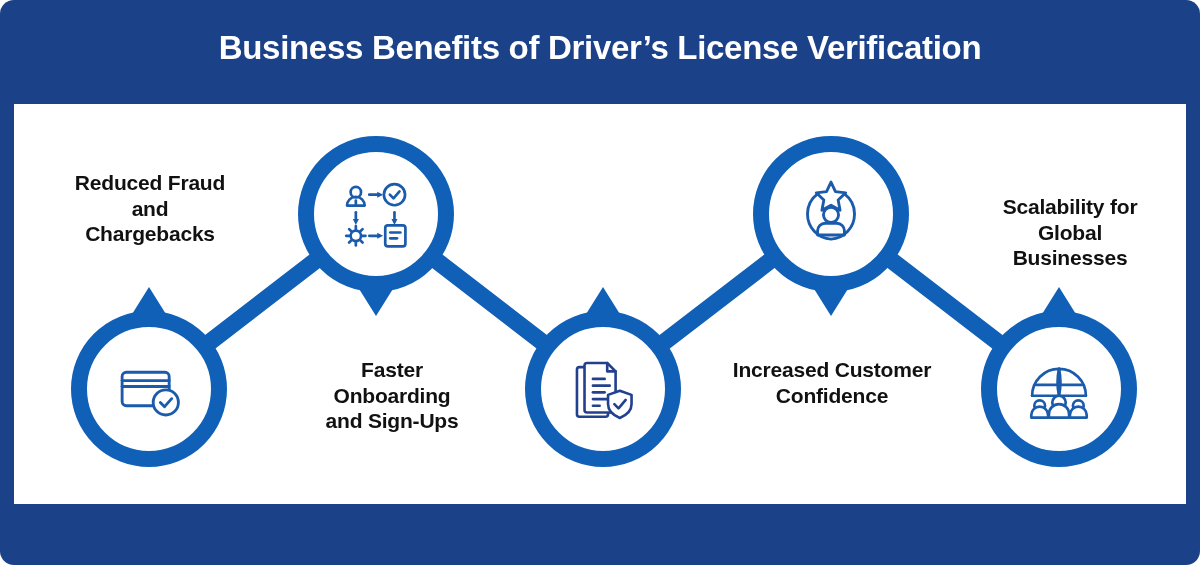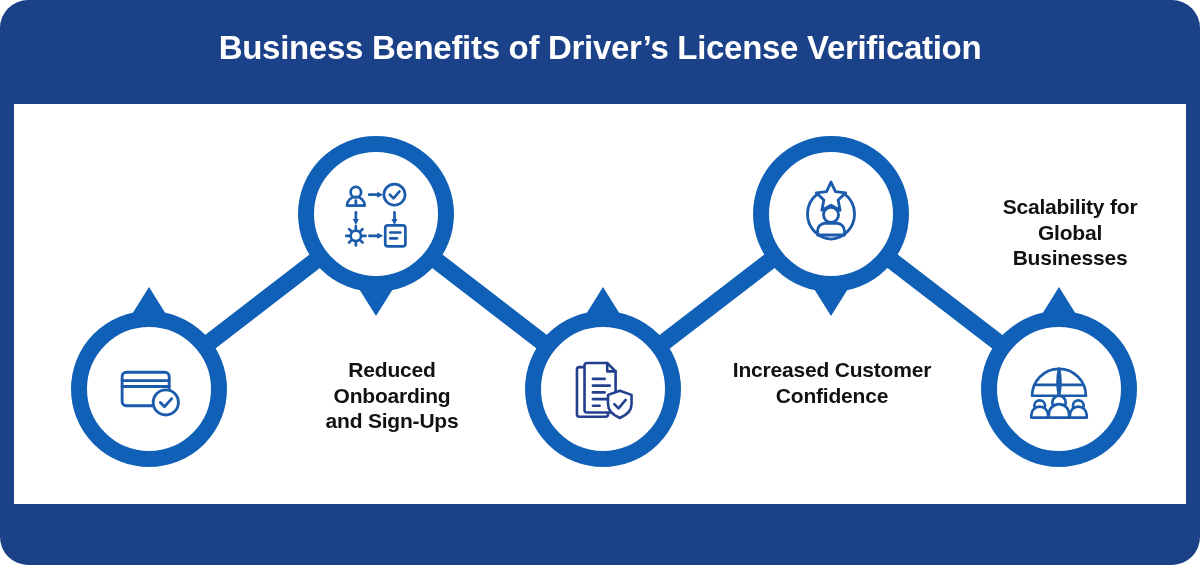--- a/index.html
+++ b/index.html
@@ -7,21 +7,21 @@
   body {
     font-family:"Liberation Sans", sans-serif;
     background:#ffffff;
     overflow:hidden;
   }
   #infographic {
     position:relative;
     width:1200px;
     height:565px;
     background:#1b4189;
-    border-radius:28px;
+    border-radius:14px;
     overflow:hidden;
   }
   #title {
     position:absolute;
     left:0; top:30px;
     width:1200px;
     text-align:center;
     color:#ffffff;
     font-size:33px;
     font-weight:bold;
@@ -166,21 +166,24 @@
 
       <g id="icons">
           <use href="#ic-card" x="93" y="243" width="84" height="84"></use>
           <use href="#ic-flow" x="320" y="68" width="84" height="84"></use>
           <use href="#ic-doc" x="547" y="243" width="84" height="84"></use>
           <use href="#ic-star" x="775" y="68" width="84" height="84"></use>
           <use href="#ic-globe" x="1003" y="243" width="84" height="84"></use>
         </g>
     </svg>
 
-    <div class="node-label" style="left: 262px; top: 253px; width: 232px;">Reduced
+    <div class="node-label" style="left: 20px; top: 66px; width: 232px;">Reduced Fraud
+and
+Chargebacks</div>
+    <div class="node-label" style="left: 262px; top: 253px; width: 232px;">Faster
 Onboarding
 and Sign-Ups</div>
     <div class="node-label" style="left: 682px; top: 253px; width: 272px; text-align: center;">Increased Customer
 Confidence</div>
     <div class="node-label" style="left: 940px; top: 62px; width: 232px; margin-top: 28px;">Scalability for
 Global
 Businesses</div>
 
   </div>
 </div>

